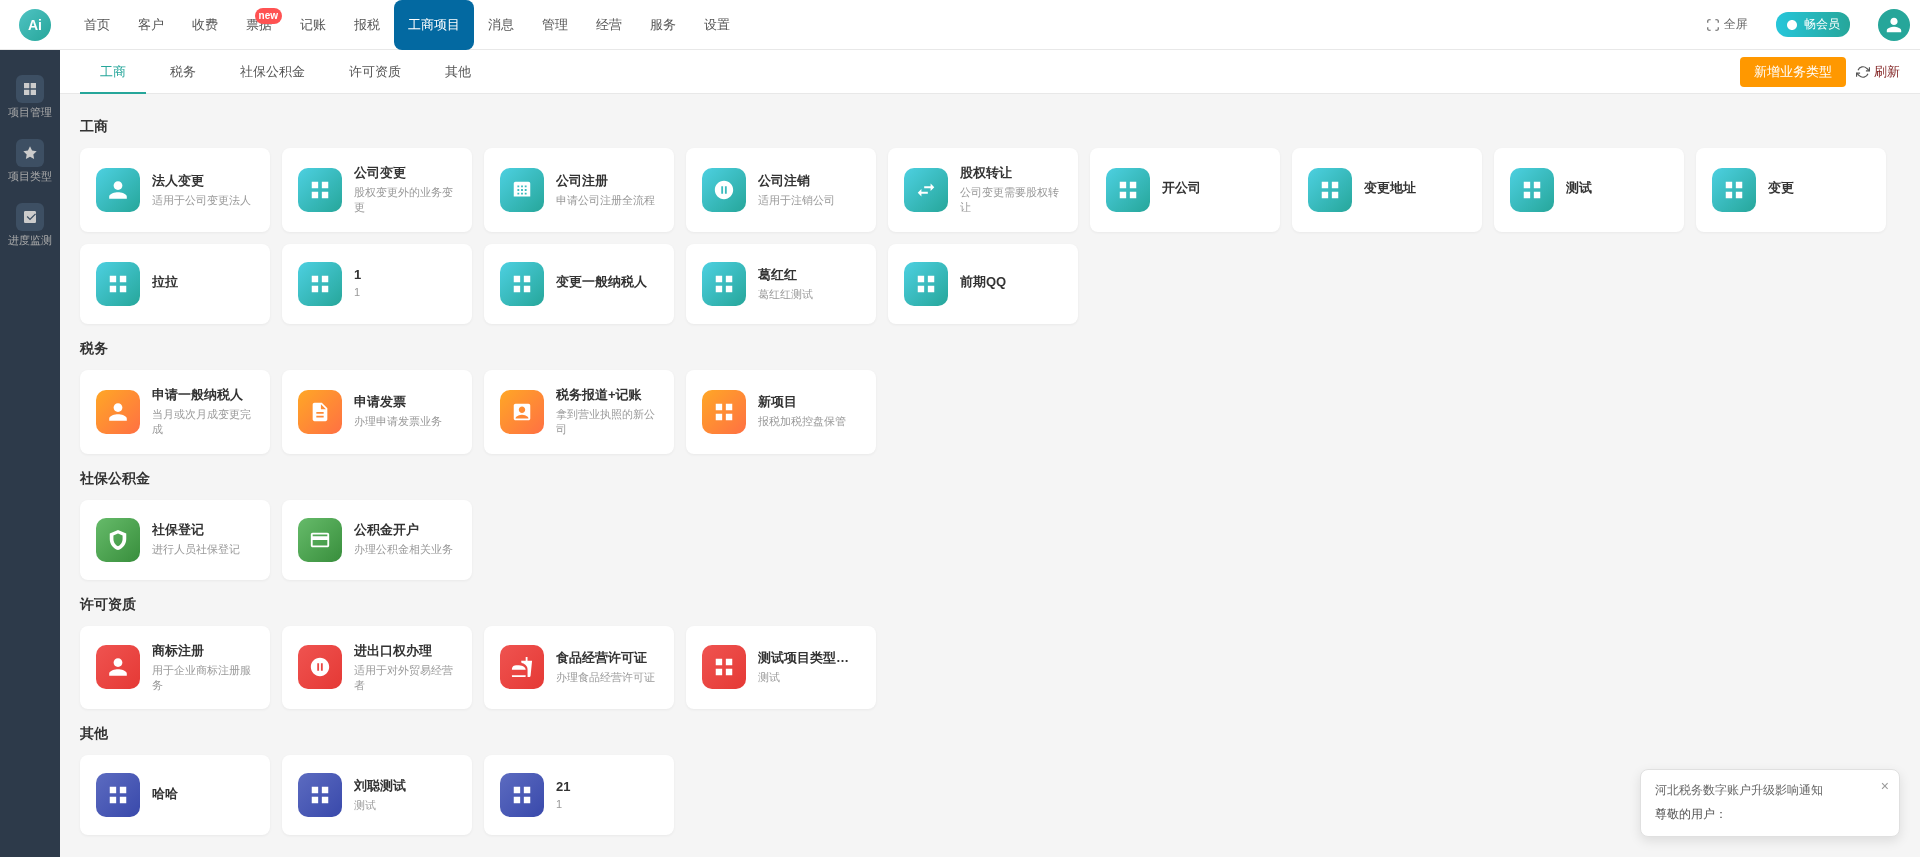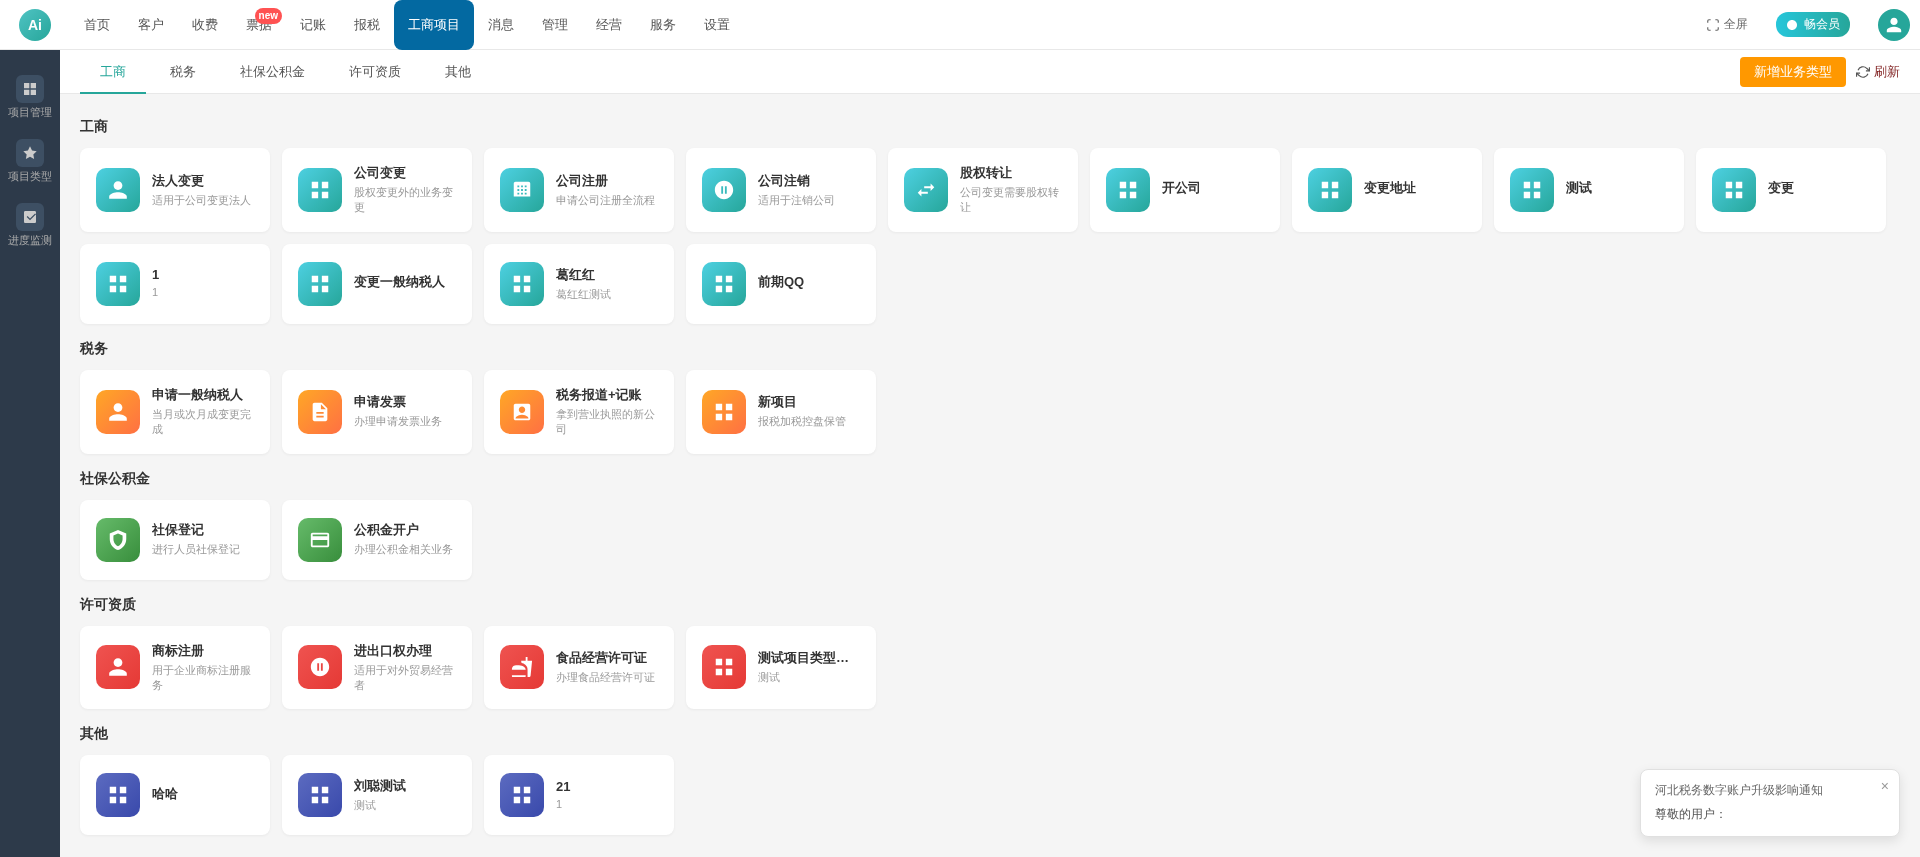--- a/index.html
+++ b/index.html
@@ -318,20 +318,31 @@
         <div class="card-desc"></div>
       </div>
     </div>
         <div class="card">
       <div class="card-icon bg-teal">
         <svg viewBox="0 0 24 24" fill="white">
               <path d="M3 3h7v7H3zm11 0h7v7h-7zM3 14h7v7H3zm11 0h7v7h-7z"></path>
             </svg>
       </div>
       <div class="card-body">
+        <div class="card-title">拉拉</div>
+        <div class="card-desc"></div>
+      </div>
+    </div>
+        <div class="card">
+      <div class="card-icon bg-teal">
+        <svg viewBox="0 0 24 24" fill="white">
+              <path d="M3 3h7v7H3zm11 0h7v7h-7zM3 14h7v7H3zm11 0h7v7h-7z"></path>
+            </svg>
+      </div>
+      <div class="card-body">
         <div class="card-title">1</div>
         <div class="card-desc">1</div>
       </div>
     </div>
         <div class="card">
       <div class="card-icon bg-teal">
         <svg viewBox="0 0 24 24" fill="white">
               <path d="M3 3h7v7H3zm11 0h7v7h-7zM3 14h7v7H3zm11 0h7v7h-7z"></path>
             </svg>
       </div>

